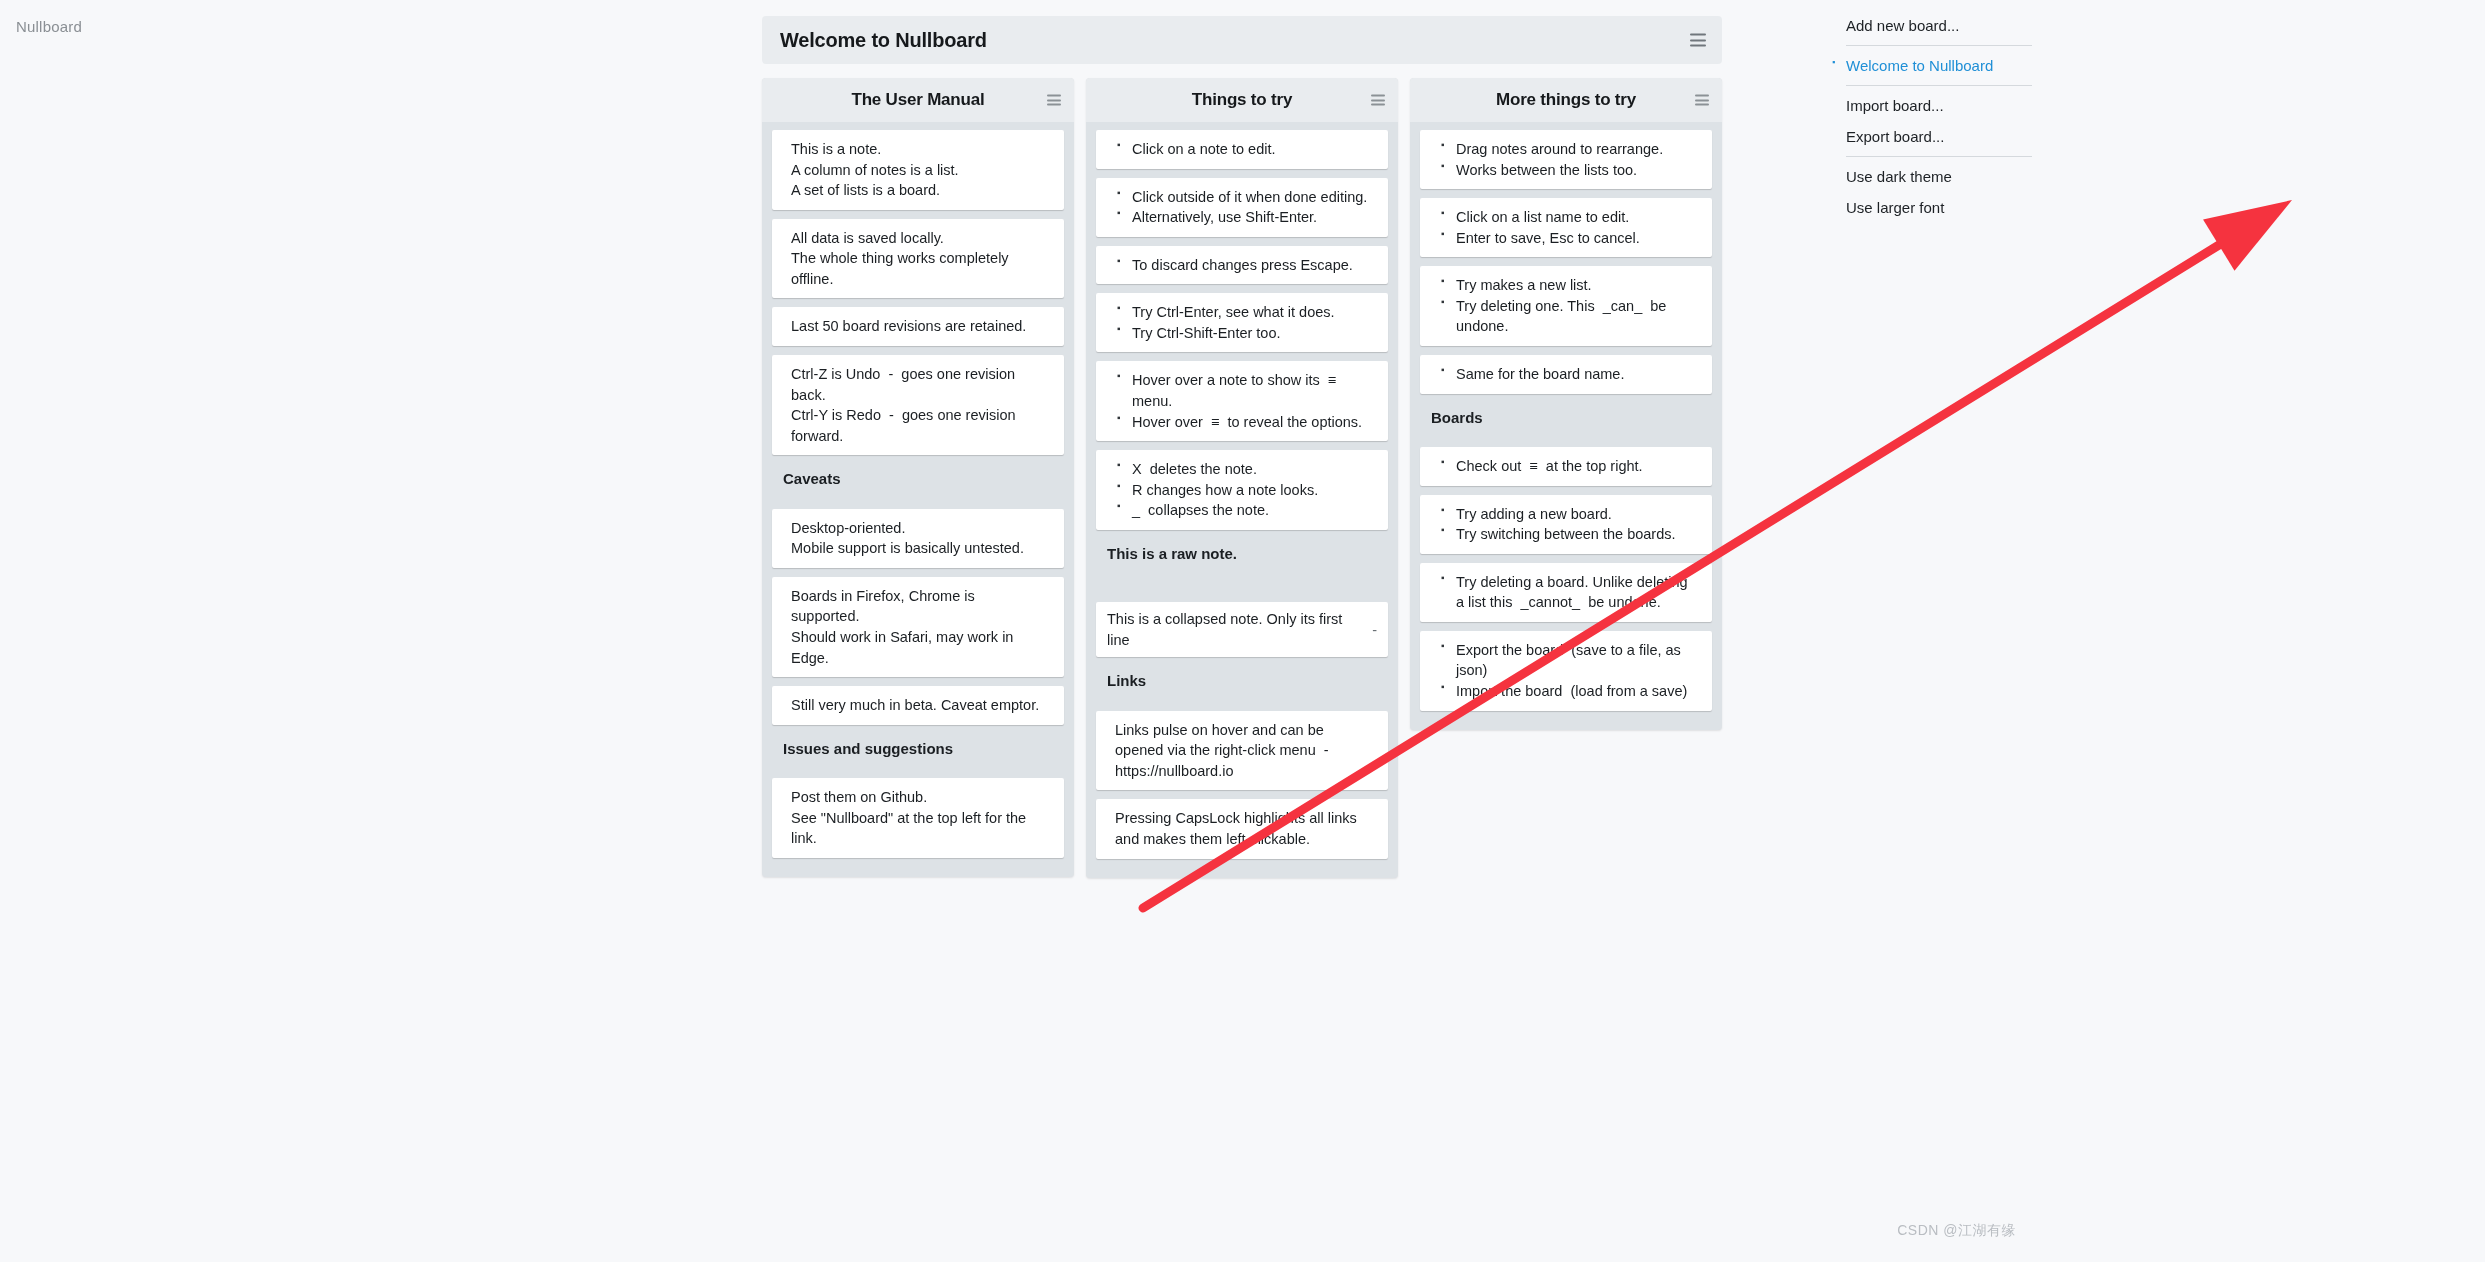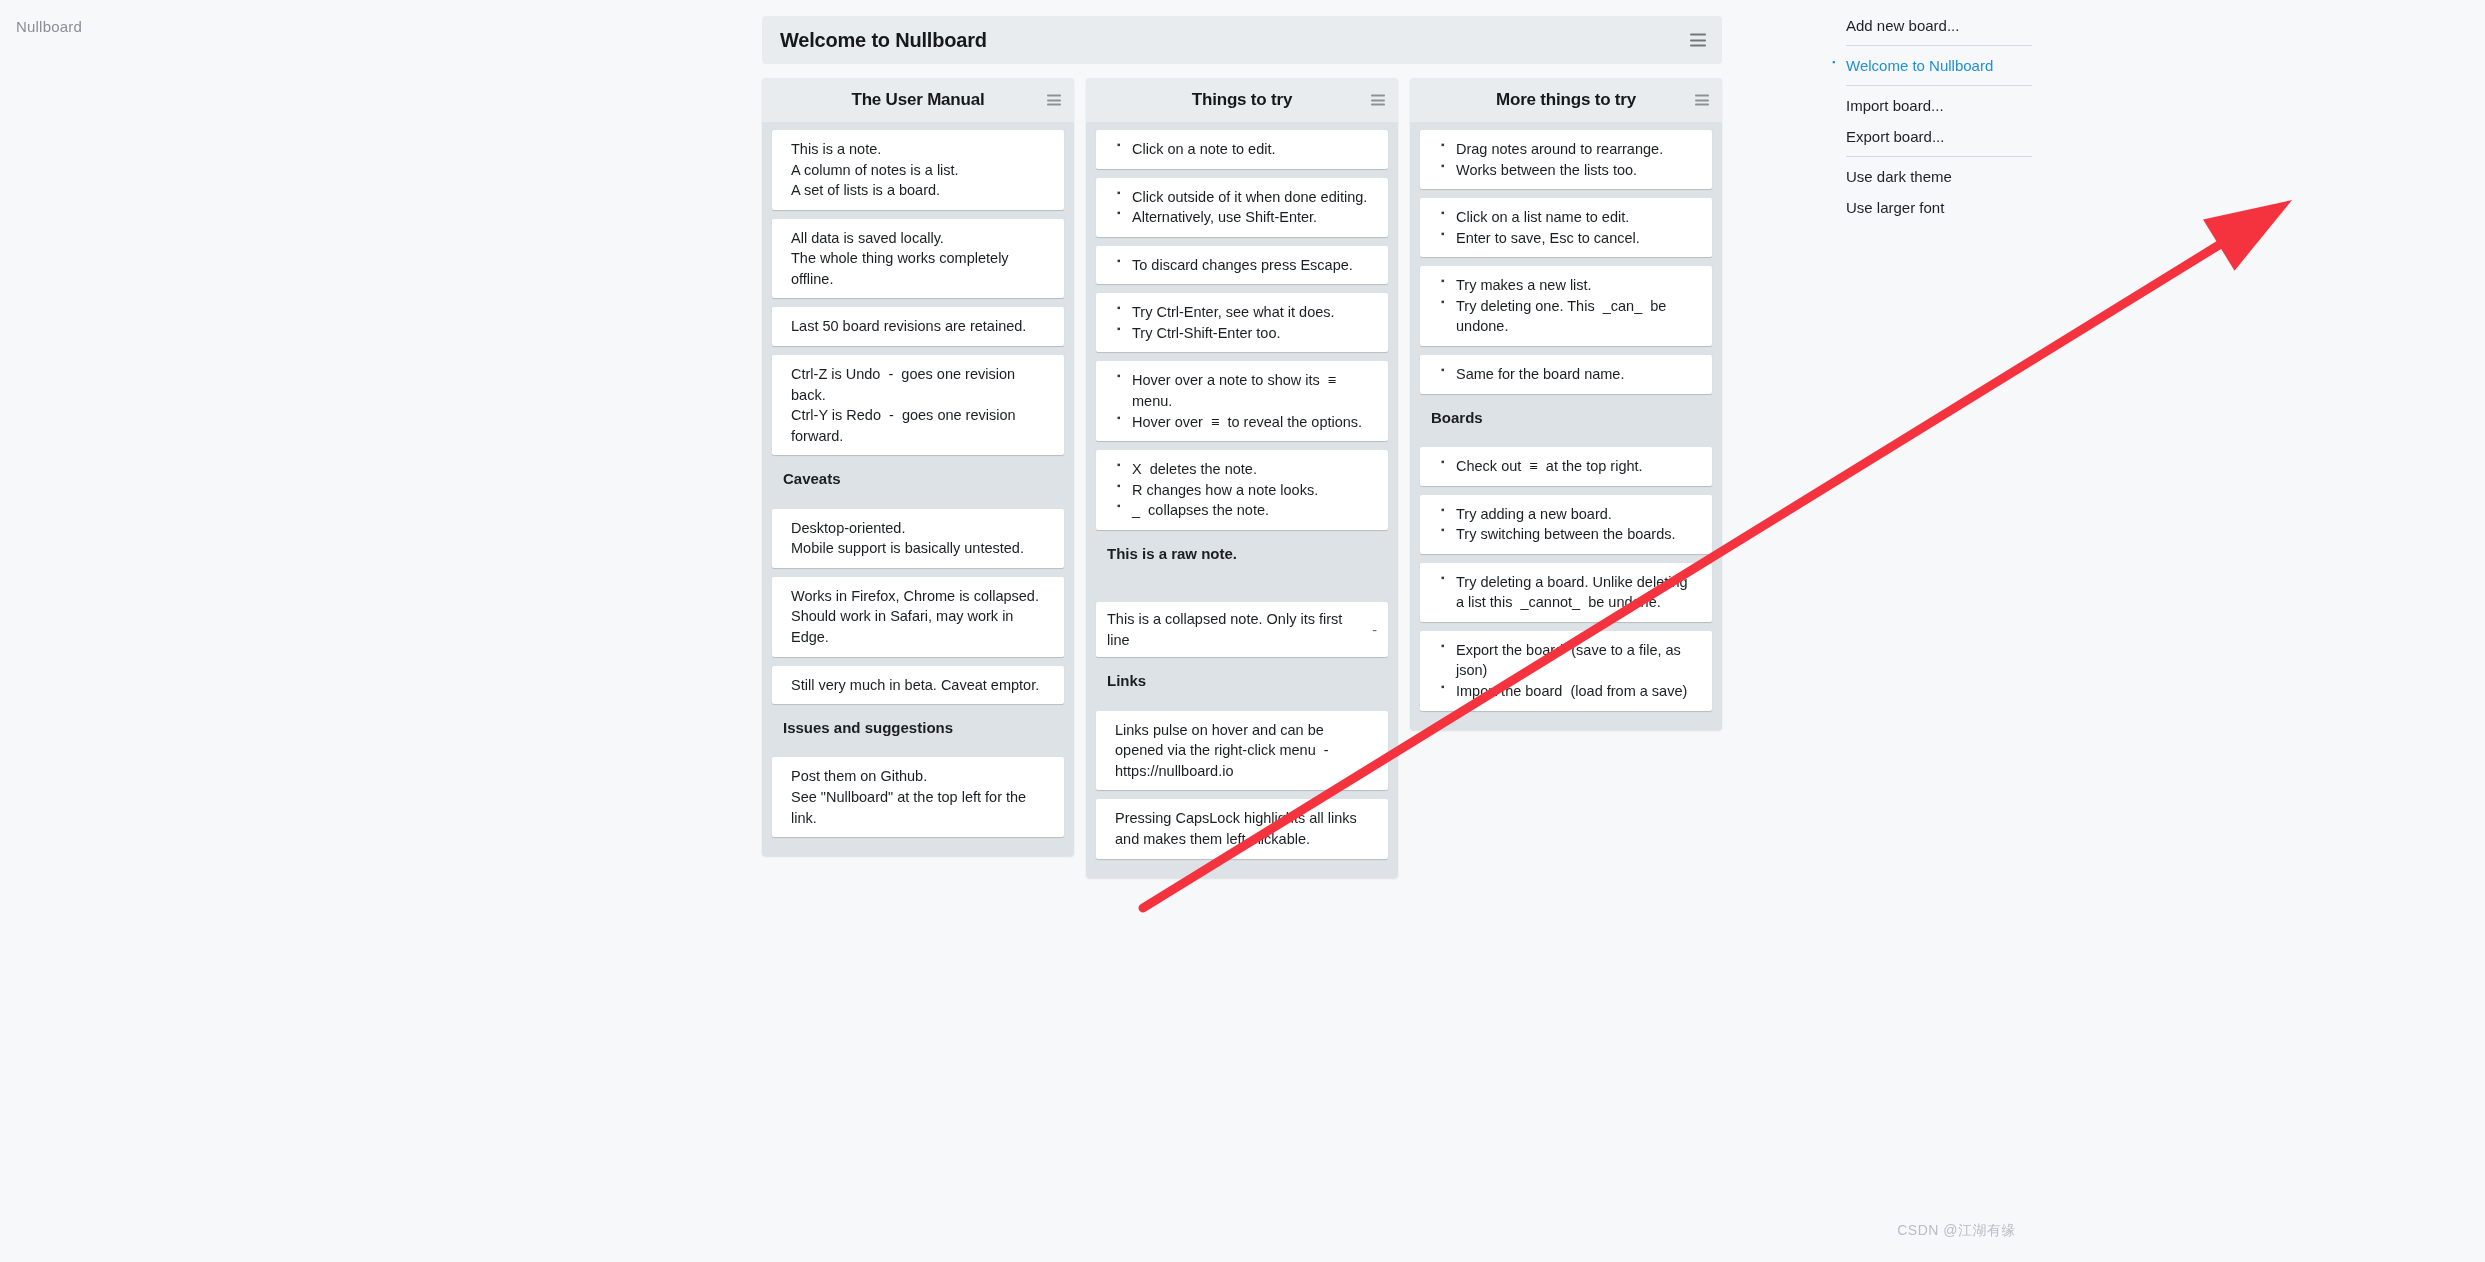--- a/index.html
+++ b/index.html
@@ -211,21 +211,21 @@
               <span class="line">Ctrl-Y is Redo  -  goes one revision forward.</span>
             </div>
             <div class="note raw">
               <span class="line">Caveats</span>
             </div>
             <div class="note">
               <span class="line">Desktop-oriented.</span>
               <span class="line">Mobile support is basically untested.</span>
             </div>
             <div class="note">
-              <span class="line">Works in Firefox, Chrome is collapsed.</span>
+              <span class="line">Boards in Firefox, Chrome is supported.</span>
               <span class="line">Should work in Safari, may work in Edge.</span>
             </div>
             <div class="note">
               <span class="line">Still very much in beta. Caveat emptor.</span>
             </div>
             <div class="note raw">
               <span class="line">Issues and suggestions</span>
             </div>
             <div class="note">
               <span class="line">Post them on Github.</span>

